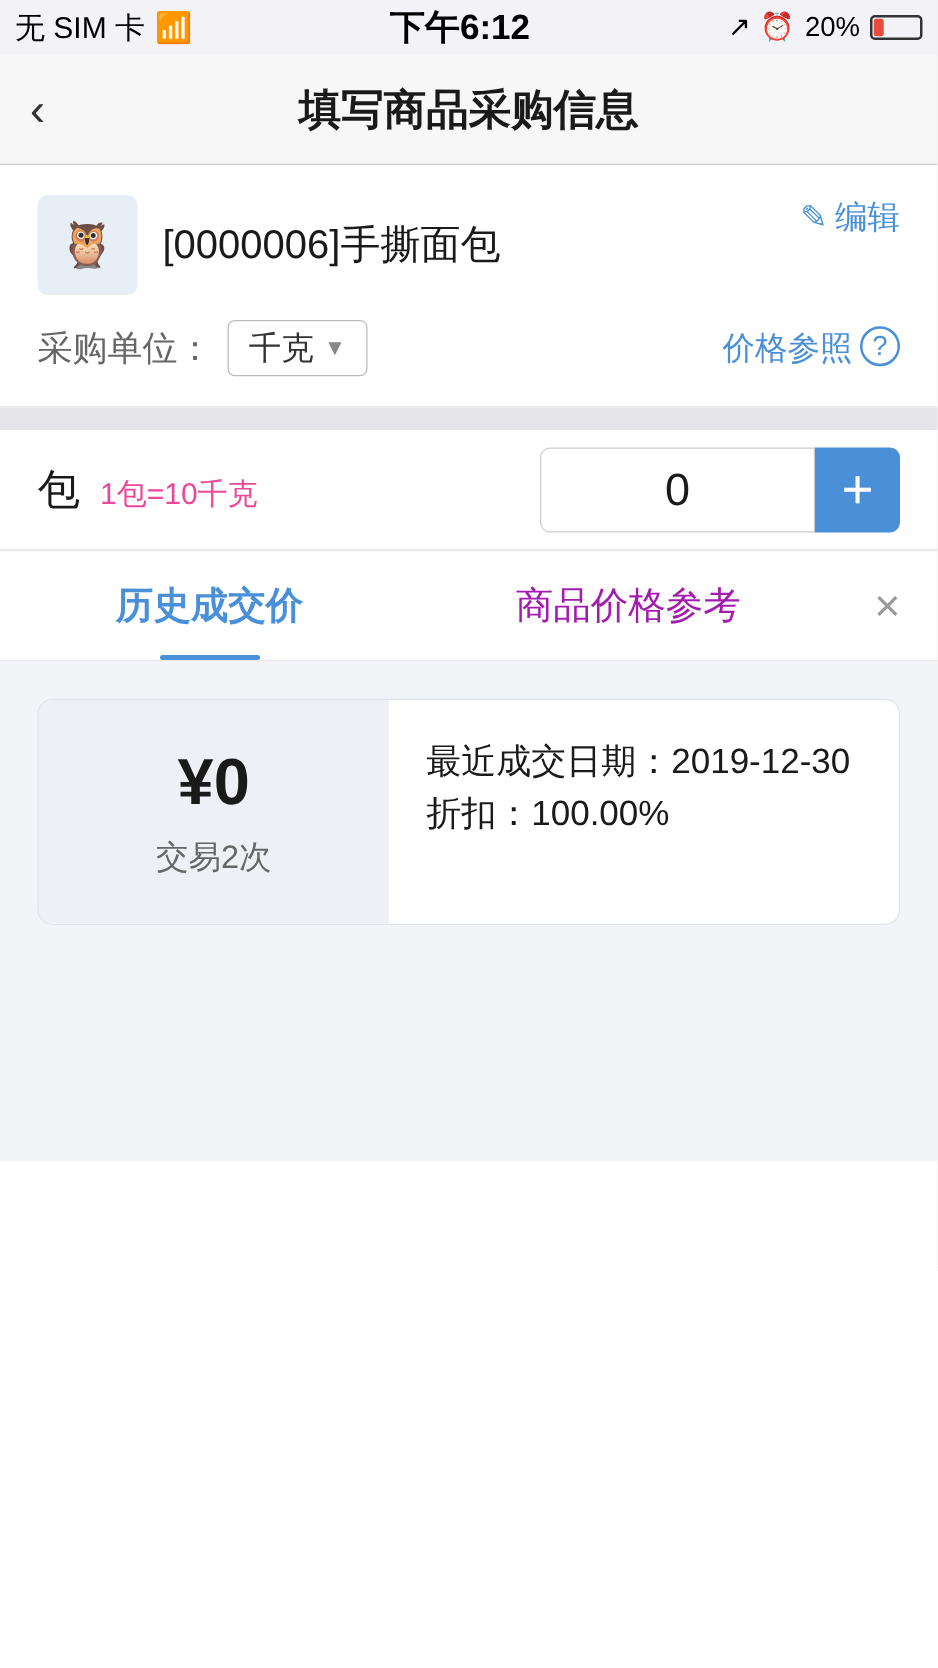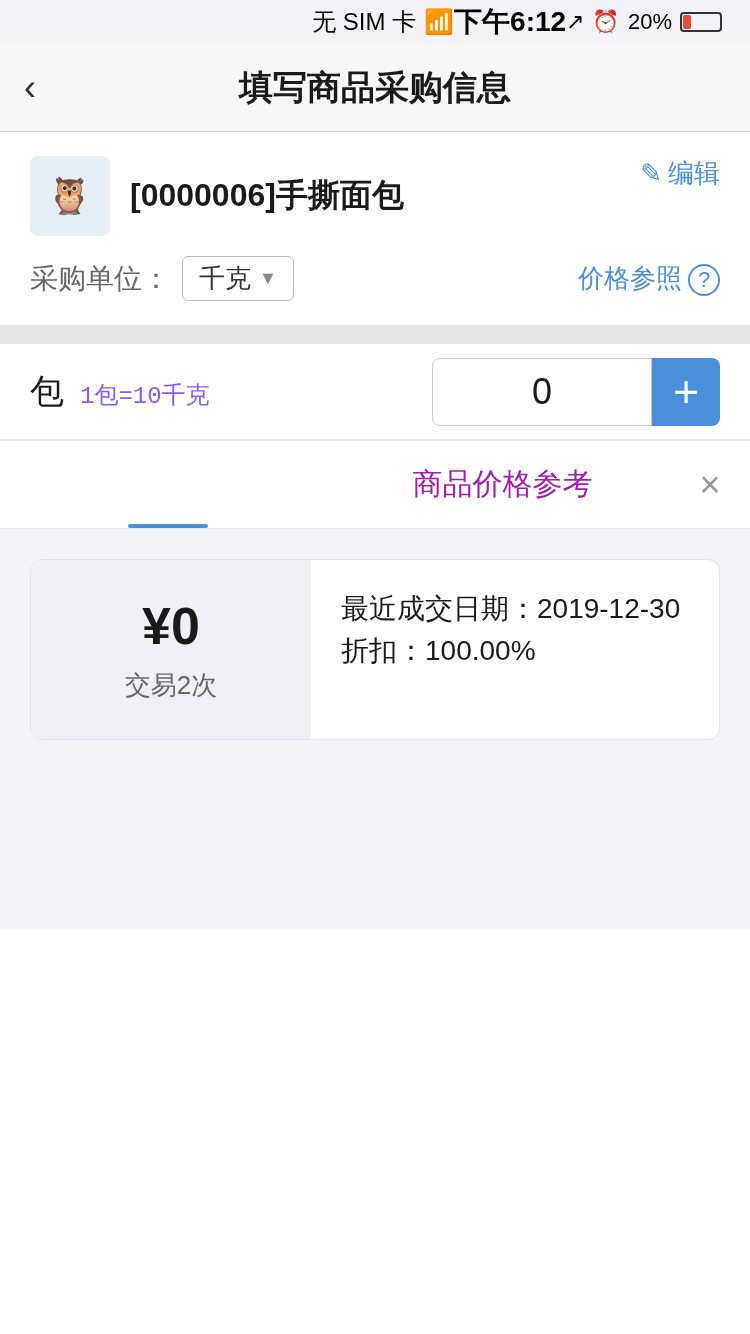--- a/index.html
+++ b/index.html
@@ -12,22 +12,22 @@
       overflow-x: hidden;
     }
 
     
     .status-bar {
       width: 750px;
       height: 44px;
       background: #f2f2f7;
       display: flex;
       align-items: center;
-      justify-content: flex-end;
-      padding: 0 28px;
+      justify-content: space-between;
+      padding: 0 12px;
       font-size: 26px;
       font-weight: 500;
     }
     .status-left {
       display: flex;
       align-items: center;
       gap: 8px;
       font-size: 24px;
     }
     .status-center {
@@ -124,21 +124,21 @@
       justify-content: center;
       flex-shrink: 0;
     }
     .owl-icon {
       font-size: 36px;
       color: #7a9bbf;
       font-style: normal;
     }
     .product-name {
       font-size: 32px;
-      font-weight: 700;
+      font-weight: 400;
       color: #1a1a1a;
       line-height: 1.3;
     }
     .edit-btn {
       font-size: 26px;
       color: #4a90d9;
       cursor: pointer;
       display: flex;
       align-items: center;
       gap: 6px;
@@ -168,21 +168,21 @@
     }
     .unit-select-arrow {
       font-size: 18px;
       color: #888;
     }
     .price-ref-btn {
       font-size: 26px;
       color: #4a90d9;
       cursor: pointer;
       display: flex;
-      align-items: flex-end;
+      align-items: flex-start;
       gap: 6px;
     }
 
     
     .gray-bar {
       width: 750px;
       height: 18px;
       background: #e5e5ea;
     }
 
@@ -201,22 +201,21 @@
       align-items: baseline;
       gap: 16px;
     }
     .unit-big {
       font-size: 34px;
       color: #1a1a1a;
       font-weight: 500;
     }
     .unit-hint {
       font-size: 24px;
-      color: #8b5cf6;
-      font-family: Liberation Mono, monospace;
+      color: #ec4899;
     }
     .quantity-right {
       display: flex;
       align-items: center;
       gap: 0;
     }
     .qty-input {
       width: 220px;
       height: 68px;
       border: 1px solid #ccc;
@@ -413,20 +412,21 @@
   </div>
   <div class="quantity-right">
     <input class="qty-input" type="text" value="0" style="">
     <button class="qty-plus-btn">+</button>
   </div>
 </div>
 
 <div class="tabs-panel">
   <div class="tabs-header">
     <div class="tab-item">
+      <span class="tab-label active">历史成交价</span>
       <div class="tab-underline"></div>
     </div>
     <div class="tab-item">
       <span class="tab-label">商品价格参考</span>
     </div>
     <div class="tab-close">×</div>
   </div>
 
   <div class="tab-content">
     <div class="history-card">

